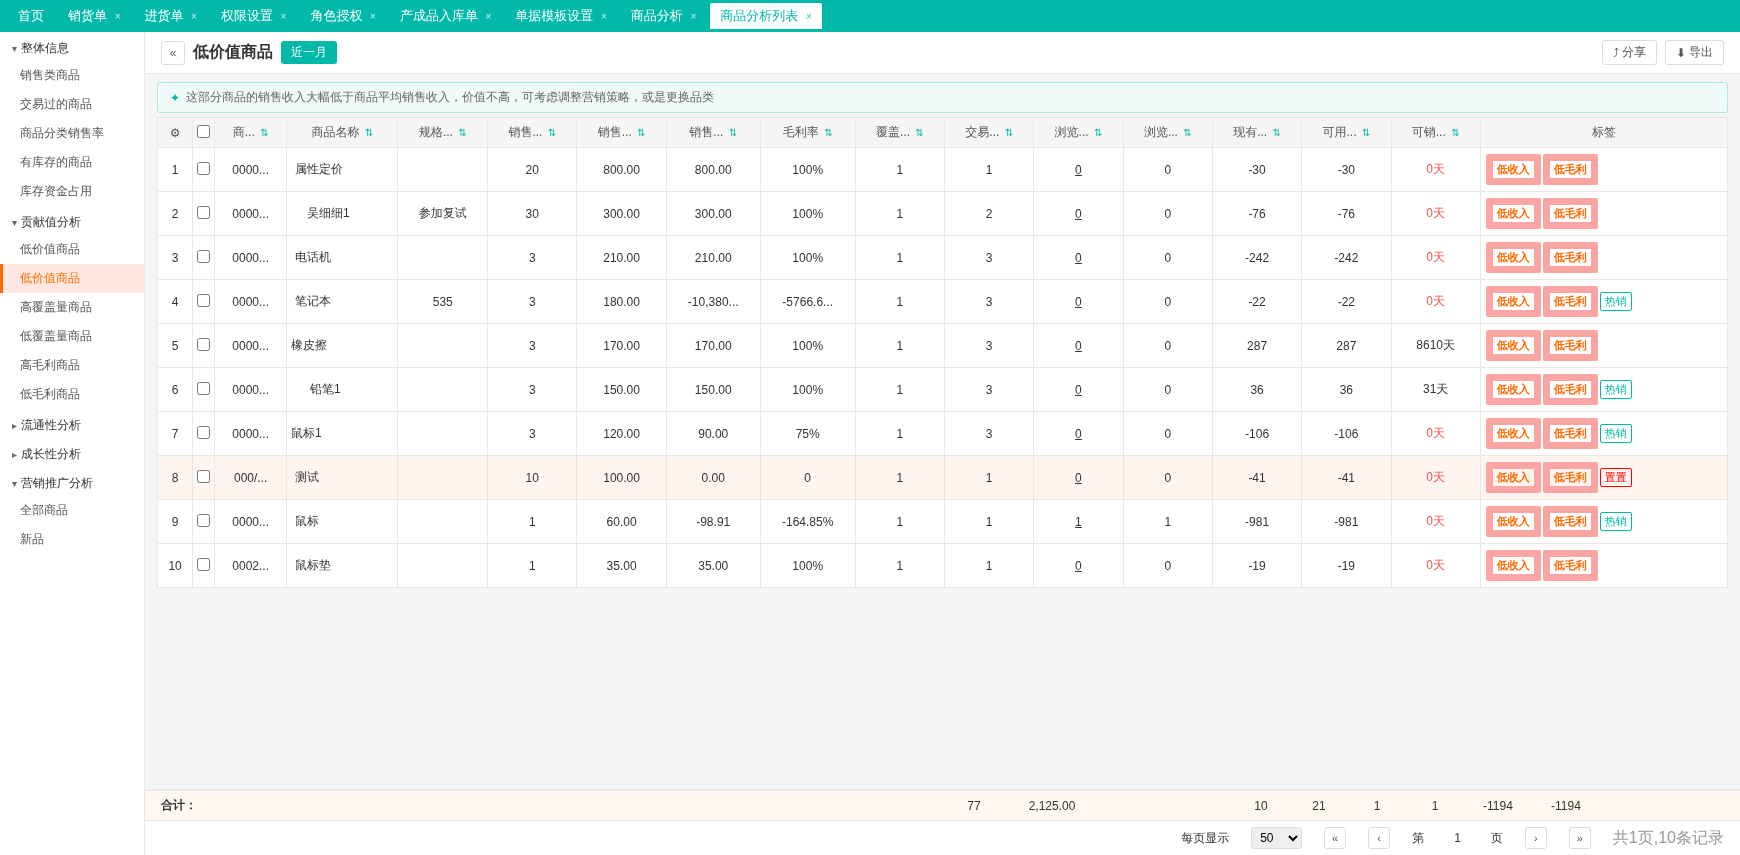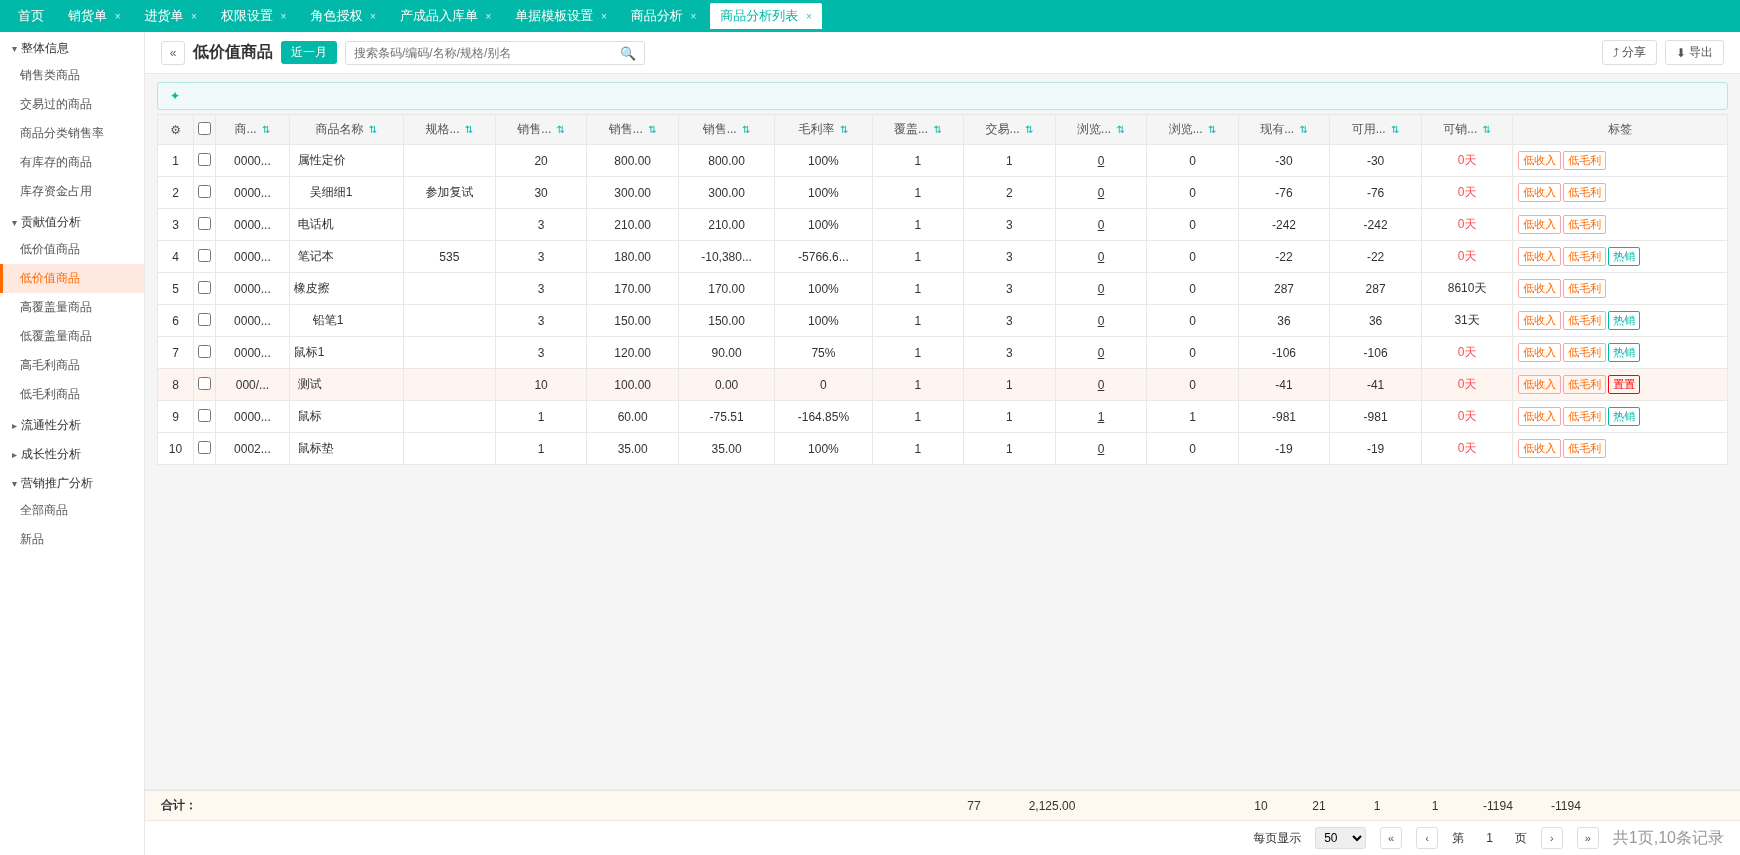--- a/index.html
+++ b/index.html
@@ -165,21 +165,21 @@
       white-space: nowrap;
     }
     tbody tr.highlighted { background: #fff5f0; }
     .tag {
       display: inline-block;
       padding: 1px 4px;
       border-radius: 2px;
       font-size: 11px;
       margin: 1px;
     }
-    .tag-orange { color: #ff6a00; border: 1px solid #fca5a5; }
+    .tag-orange { color: #ff6a00; border: 7px solid #fca5a5; font-weight: bold; }
     .tag-green { color: #00b9a8; border: 1px solid #00b9a8; }
     .tag-red { color: #f00; border: 1px solid #f00; }
     .underline { text-decoration: underline; cursor: pointer; }
     .checkbox-col { width: 20px; }
     .num-col { color: #333; }
 
     
     .footer-total {
       background: #fff8f0;
       border-top: 2px solid #e8e8e8;
@@ -192,21 +192,21 @@
     .footer-total-label { font-weight: bold; color: #333; margin-right: 8px; }
 
     
     .pagination-bar {
       background: #fff;
       border-top: 1px solid #e8e8e8;
       padding: 6px 16px;
       display: flex;
       align-items: center;
       justify-content: flex-end;
-      gap: 14px;
+      gap: 22px;
       font-size: 12px;
     }
     .pagination-bar select {
       border: 1px solid #ddd;
       border-radius: 3px;
       padding: 2px 4px;
       font-size: 12px;
     }
     .page-btn {
       width: 22px; height: 22px;
@@ -282,38 +282,35 @@
     <div class="sidebar-item">全部商品</div>
     <div class="sidebar-item">新品</div>
   </div>
 
   <div class="main-content">
 
     <div class="page-header">
       <button class="collapse-btn">«</button>
       <span class="page-title">低价值商品</span>
       <button class="filter-btn">近一月</button>
-      <div class="search-box">
-        <input type="text" placeholder="搜索条码/编码/名称/规格/别名" style="">
-        <span class="search-icon">🔍</span>
-      </div>
       <div class="header-actions">
         <button class="action-btn">
           <span>⤴</span>
           <span>分享</span>
         </button>
         <button class="action-btn">
           <span>⬇</span>
           <span>导出</span>
         </button>
       </div>
     </div>
 
     <div class="info-bar">
       <span class="info-icon">✦</span>
+      <span>这部分商品的销售收入大幅低于商品平均销售收入，价值不高，可考虑调整营销策略，或是更换品类</span>
     </div>
 
     <div class="table-wrapper">
       <table>
         <thead>
           <tr>
             <th>⚙</th>
             <th class="checkbox-col"><input type="checkbox" style=""></th>
             <th>商... <span class="sort-arrows">⇅</span></th>
             <th>商品名称 <span class="sort-arrows">⇅</span></th>
@@ -486,21 +483,21 @@
     <td style="text-align:left;"><span class="tag tag-orange">低收入</span><span class="tag tag-orange">低毛利</span><span class="tag tag-red">置置</span></td>
   </tr>
             <tr>
     <td class="num-col">9</td>
     <td><input type="checkbox" style=""></td>
     <td>0000...</td>
     <td style="text-align:left;padding-left:8px;">鼠标</td>
     <td></td>
     <td>1</td>
     <td>60.00</td>
-    <td>-75.51</td>
+    <td>-98.91</td>
     <td>-164.85%</td>
     <td>1</td>
     <td>1</td>
     <td><span class="underline">1</span></td>
     <td>1</td>
     <td>-981</td>
     <td>-981</td>
     <td style="color:#ff4d4f">0天</td>
     <td style="text-align:left;"><span class="tag tag-orange">低收入</span><span class="tag tag-orange">低毛利</span><span class="tag tag-green">热销</span></td>
   </tr>

